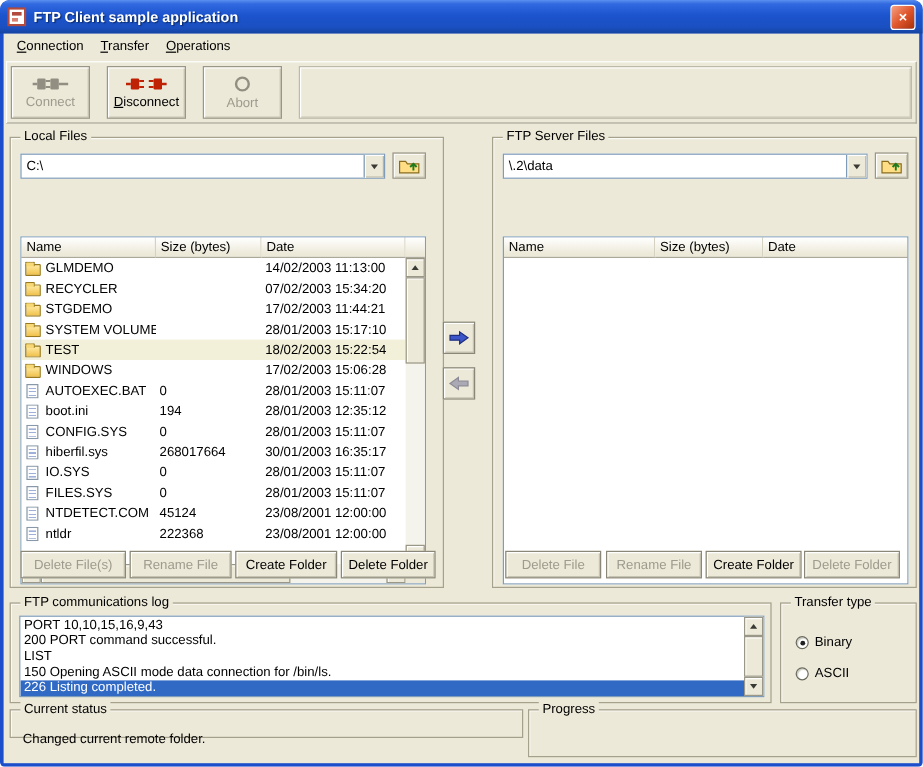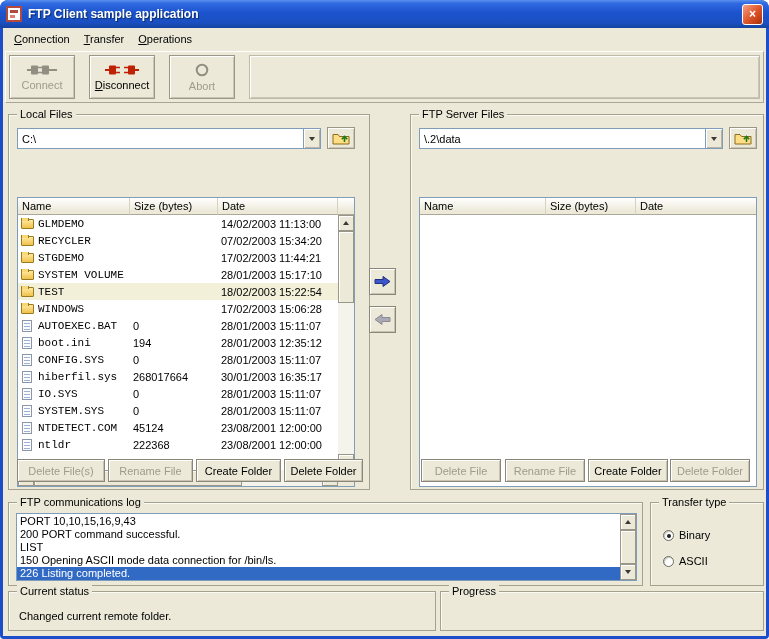--- a/index.html
+++ b/index.html
@@ -36,21 +36,21 @@
     box-shadow:inset 1px 1px 0 #FFFFFF, inset -1px -1px 0 #C9C6B6; }
 
   
   .group { position:absolute; border:1px solid #A5A18D; box-shadow:inset 1px 1px 0 rgba(255,255,255,.75); }
   .glabel { position:absolute; top:-8px; left:8px; background:#ECE9D8; padding:0 3px; line-height:14px; white-space:nowrap; }
 
   #g-local    { left:5px;   top:86px;  width:362px; height:376px; }
   #g-remote   { left:407px; top:86px;  width:354px; height:376px; }
   #g-log      { left:5px;   top:474px; width:635px; height:84px; }
   #g-transfer { left:647px; top:474px; width:114px; height:84px; }
-  #g-status   { left:5px;   top:563px; width:428px; height:40px; }
+  #g-status   { left:5px;   top:563px; width:428px; height:24px; }
   #g-progress { left:437px; top:563px; width:324px; height:40px; }
 
   
   .combo { position:absolute; background:#fff; border:1px solid #7F9DB9; display:flex; align-items:center; padding-left:4px; }
   #local-combo, #remote-combo { left:8px; top:13px; width:304px; height:21px; }
   .combo-btn { margin-left:auto; align-self:stretch; width:17px; background:#ECE9D8;
     border-left:1px solid #7F9DB9; box-shadow:inset 1px 1px 0 #fff, inset -1px -1px 0 #B8B5A5;
     display:flex; align-items:center; justify-content:center; }
   .tool-sq { position:absolute; width:28px; height:22px; background:#ECE9D8; border:1px solid #9A9788;
     box-shadow:inset 1px 1px 0 #fff, inset -1px -1px 0 #C9C6B6; display:flex; align-items:center; justify-content:center; }
@@ -62,21 +62,21 @@
   .lv-header { position:absolute; top:0; left:0; right:0; height:17px; display:flex; }
   .hseg { height:17px; display:flex; align-items:center; padding:0 4px;
     background:linear-gradient(#FFFFFF,#ECE9D8 85%);
     border-right:1px solid #D5D2C2; border-bottom:1px solid #ACA899;
     overflow:hidden; white-space:nowrap; }
   .hfill { flex:1; border-right:none; }
   .lv-rows { position:absolute; top:17px; left:0; right:16px; bottom:16px; overflow:hidden; background:#fff; }
   .lv-rows-empty { position:absolute; top:17px; left:0; right:0; bottom:0; background:#fff; }
   .lv-row { display:flex; height:17px; align-items:center; white-space:nowrap; }
   .lv-row.hl { background:#F3F0D9; }
-  .c-name { width:112px; display:flex; align-items:flex-start; overflow:hidden;font-family:Liberation Mono, monospace; }
+  .c-name { width:112px; display:flex; align-items:flex-end; overflow:hidden; }
   .c-size { width:88px; padding-left:3px; overflow:hidden; }
   .c-date { flex:1; padding-left:3px; overflow:hidden; }
 
   .ic-folder { flex:none; width:13px; height:10px; margin:1px 4px 0 3px; border-radius:1px;
     background:linear-gradient(#FFE9A0,#F0C14B); border:1px solid #997A1E; position:relative; }
   .ic-folder::before { content:""; position:absolute; top:-3px; left:-1px; width:6px; height:3px;
     background:#F7D876; border:1px solid #997A1E; border-bottom:none; border-radius:1px 1px 0 0; }
   .ic-file { flex:none; width:10px; height:12px; margin:0 6px 0 4px; background:#FDFDFD;
     border:1px solid #8898A8; position:relative; }
   .ic-file::before { content:""; position:absolute; left:1px; right:1px; top:2px; height:7px;
@@ -292,21 +292,21 @@
               <div class="c-name">
                 <span class="ic-file"></span>
                 <span>IO.SYS</span>
               </div>
               <div class="c-size">0</div>
               <div class="c-date">28/01/2003 15:11:07</div>
             </div>
             <div class="lv-row">
               <div class="c-name">
                 <span class="ic-file"></span>
-                <span>SYSTEM.SYS</span>
+                <span>FILES.SYS</span>
               </div>
               <div class="c-size">0</div>
               <div class="c-date">28/01/2003 15:11:07</div>
             </div>
             <div class="lv-row">
               <div class="c-name">
                 <span class="ic-file"></span>
                 <span>NTDETECT.COM</span>
               </div>
               <div class="c-size">45124</div>

